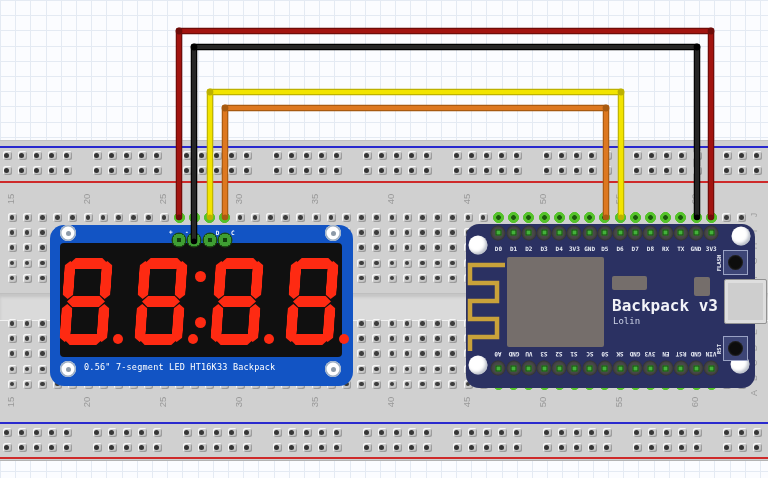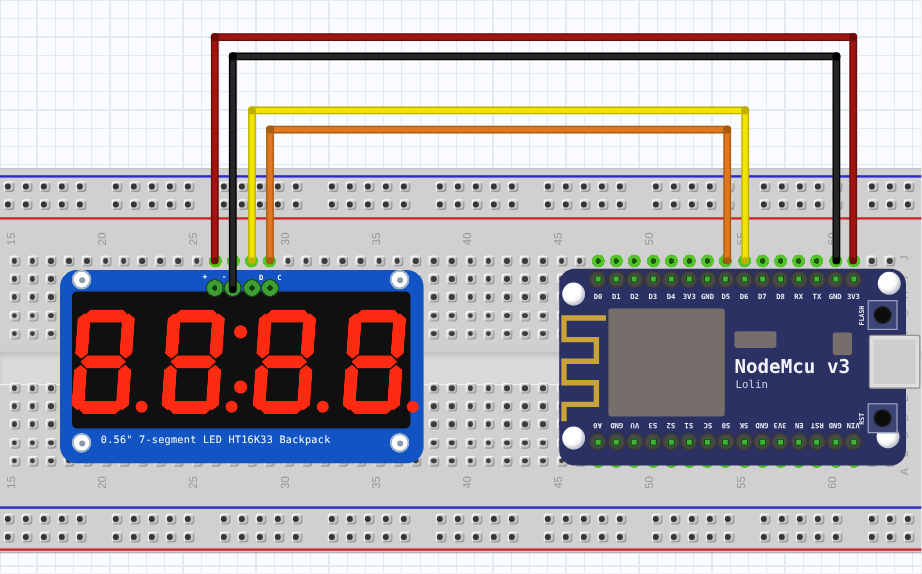--- a/index.html
+++ b/index.html
@@ -866,21 +866,21 @@
       <path d="M39 41 H4 V59 H31 V77 H4 V95 H31 V113 H4 V127" fill="none" stroke="#c9a23a" stroke-width="4.5"></path>
     </svg>
     <div class="chip" style="left:41px;top:33px;width:97px;height:90px"></div>
     <div class="chip" style="left:146px;top:52px;width:35px;height:14px"></div>
     <div class="chip" style="left:228px;top:53px;width:16px;height:19px"></div>
     <div class="mhole2" style="left:12px;top:21px"></div>
     <div class="mhole2" style="left:275px;top:12px"></div>
     <div class="mhole2" style="left:12px;top:141px"></div>
     <div class="mhole2" style="left:274px;top:140px"></div>
     <div class="usb" style="z-index:11"></div>
-    <div class="title">NodeMcu v3</div>
+    <div class="title">Backpack v3</div>
     <div class="subtitle">Lolin</div>
     <div class="mcu-btn" style="left:257px;top:26px"></div>
     <div class="btn-lab" style="left:253px;top:39px">FLASH</div>
     <div class="mcu-btn" style="left:257px;top:112px"></div>
     <div class="btn-lab" style="left:253px;top:125px">RST</div>
     <div id="mcu-pins">
         <div class="npin" style="left: 32.4px; top: 8.8px;"></div>
         <div class="npin-lab" style="left: 32.4px; top: 23.5px;">D0</div>
         <div class="npin" style="left: 47.6px; top: 8.8px;"></div>
         <div class="npin-lab" style="left: 47.6px; top: 23.5px;">D1</div>

